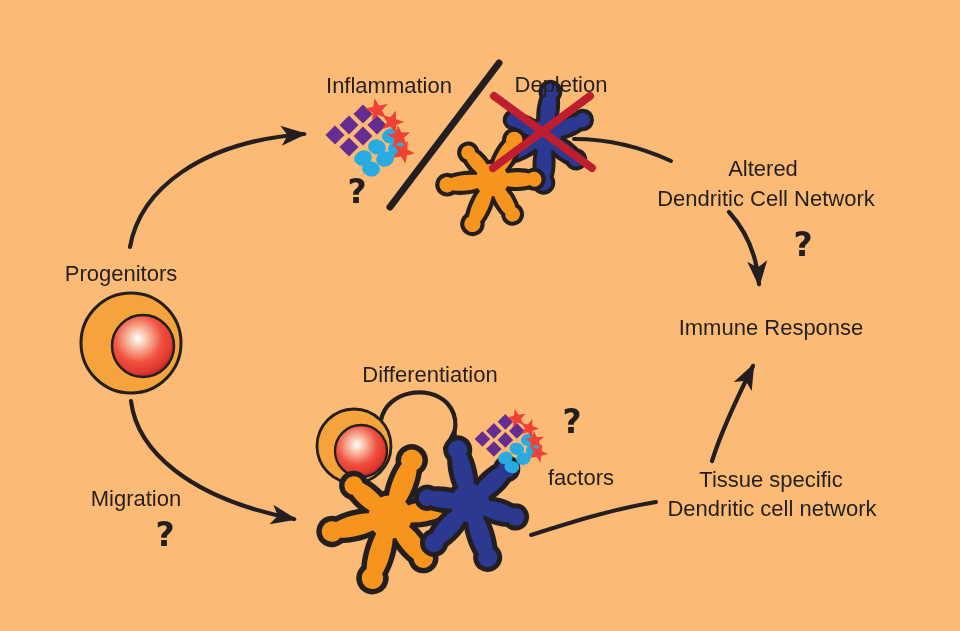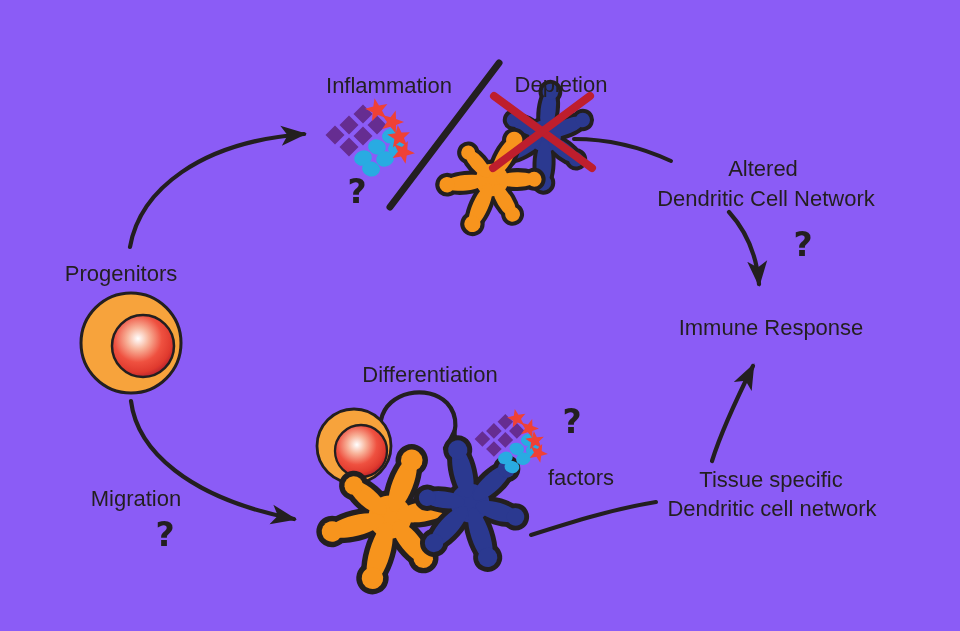--- a/index.html
+++ b/index.html
@@ -1,19 +1,19 @@
 <!DOCTYPE html>
 <html><head>
 <meta charset="utf-8">
 <style>
   html, body { margin: 0; padding: 0; background: #ffffff; }
   .stage {
     position: relative;
     width: 960px; height: 631px;
-    background: #8b5cf6;
+    background: #fdba74;
     overflow: hidden;
   }
   svg { display: block; }
   .lbl {
     font-family: "Liberation Sans", "DejaVu Sans", sans-serif;
     font-size: 22px;
     fill: #231F20;
   }
   .q {
     font-family: "DejaVu Sans", "Liberation Sans", sans-serif;

